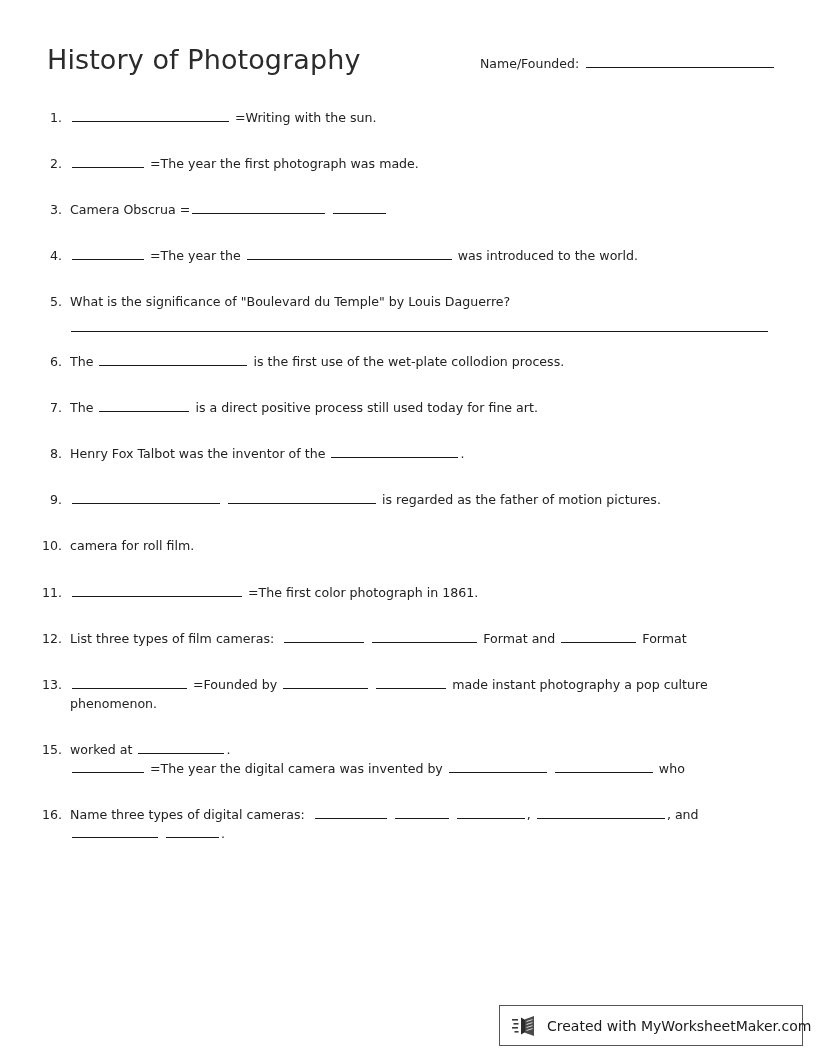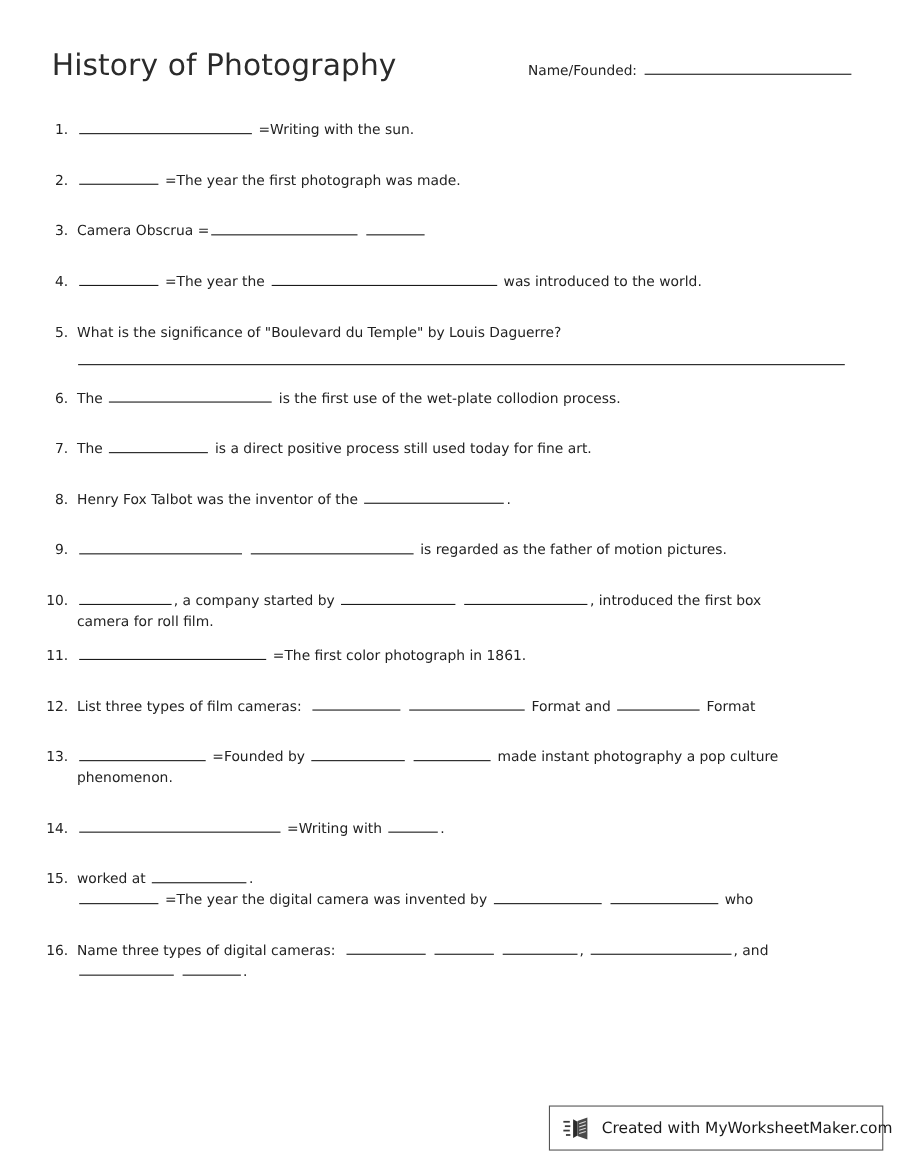--- a/index.html
+++ b/index.html
@@ -107,21 +107,21 @@
     margin-left: 1px;
     width: 697px;
     border-bottom: 1.8px solid #1a1a1a;
     height: 0;
   }
 
   .txt { white-space: pre; }
 
   
   .sp-q5 { margin-bottom: 20px; }
-  .sp-q10 { margin-bottom: 12px; }
+  .sp-q10 { margin-bottom: 28px; }
 
   
   .footer {
     position: absolute;
     left: 499px;
     top: 1005px;
     width: 304px;
     height: 41px;
     border: 1.4px solid #555555;
     background: #ffffff;
@@ -209,47 +209,40 @@
       </div>
       <div class="qitem">
         <div class="qnum">9.</div>
         <div class="qbody">
           <span class="ln"><span class="blank" style="width: 148px;"></span><span class="txt"> </span><span class="blank" style="width: 148px;"></span><span class="txt"> is regarded as the father of motion pictures.</span></span>
         </div>
       </div>
       <div class="qitem sp-q10">
         <div class="qnum">10.</div>
         <div class="qbody">
-          <span class="ln"><span class="blank" style="width: 84px;"></span><span class="txt">, a company started by </span><span class="blank" style="width: 104px;"></span><span class="txt"> </span><span class="blank" style="width: 112px;"></span><span class="txt">, introduced the first box</span></span>
           <span class="ln"><span class="txt">camera for roll film.</span></span>
         </div>
       </div>
       <div class="qitem">
         <div class="qnum">11.</div>
         <div class="qbody">
           <span class="ln"><span class="blank" style="width: 170px;"></span><span class="txt"> =The first color photograph in 1861.</span></span>
         </div>
       </div>
       <div class="qitem">
         <div class="qnum">12.</div>
         <div class="qbody">
           <span class="ln"><span class="txt">List three types of film cameras:  </span><span class="blank" style="width: 80px;"></span><span class="txt"> </span><span class="blank" style="width: 105px;"></span><span class="txt"> Format and </span><span class="blank" style="width: 75px;"></span><span class="txt"> Format</span></span>
         </div>
       </div>
       <div class="qitem">
         <div class="qnum">13.</div>
         <div class="qbody">
           <span class="ln"><span class="blank" style="width: 115px;"></span><span class="txt"> =Founded by </span><span class="blank" style="width: 85px;"></span><span class="txt"> </span><span class="blank" style="width: 70px;"></span><span class="txt"> made instant photography a pop culture</span></span>
           <span class="ln"><span class="txt">phenomenon.</span></span>
-        </div>
-      </div>
-      <div class="qitem">
-        <div class="qnum">14.</div>
-        <div class="qbody">
-          <span class="ln"><span class="blank" style="width: 183px;"></span><span class="txt"> =Writing with </span><span class="blank" style="width: 45px;"></span><span class="txt">.</span></span>
         </div>
       </div>
       <div class="qitem">
         <div class="qnum">15.</div>
         <div class="qbody">
           <span class="ln"><span class="txt">worked at </span><span class="blank" style="width: 86px;"></span><span class="txt">.</span></span>
           <span class="ln"><span class="blank" style="width: 72px;"></span><span class="txt"> =The year the digital camera was invented by </span><span class="blank" style="width: 98px;"></span><span class="txt"> </span><span class="blank" style="width: 98px;"></span><span class="txt"> who</span></span>
         </div>
       </div>
       <div class="qitem">

